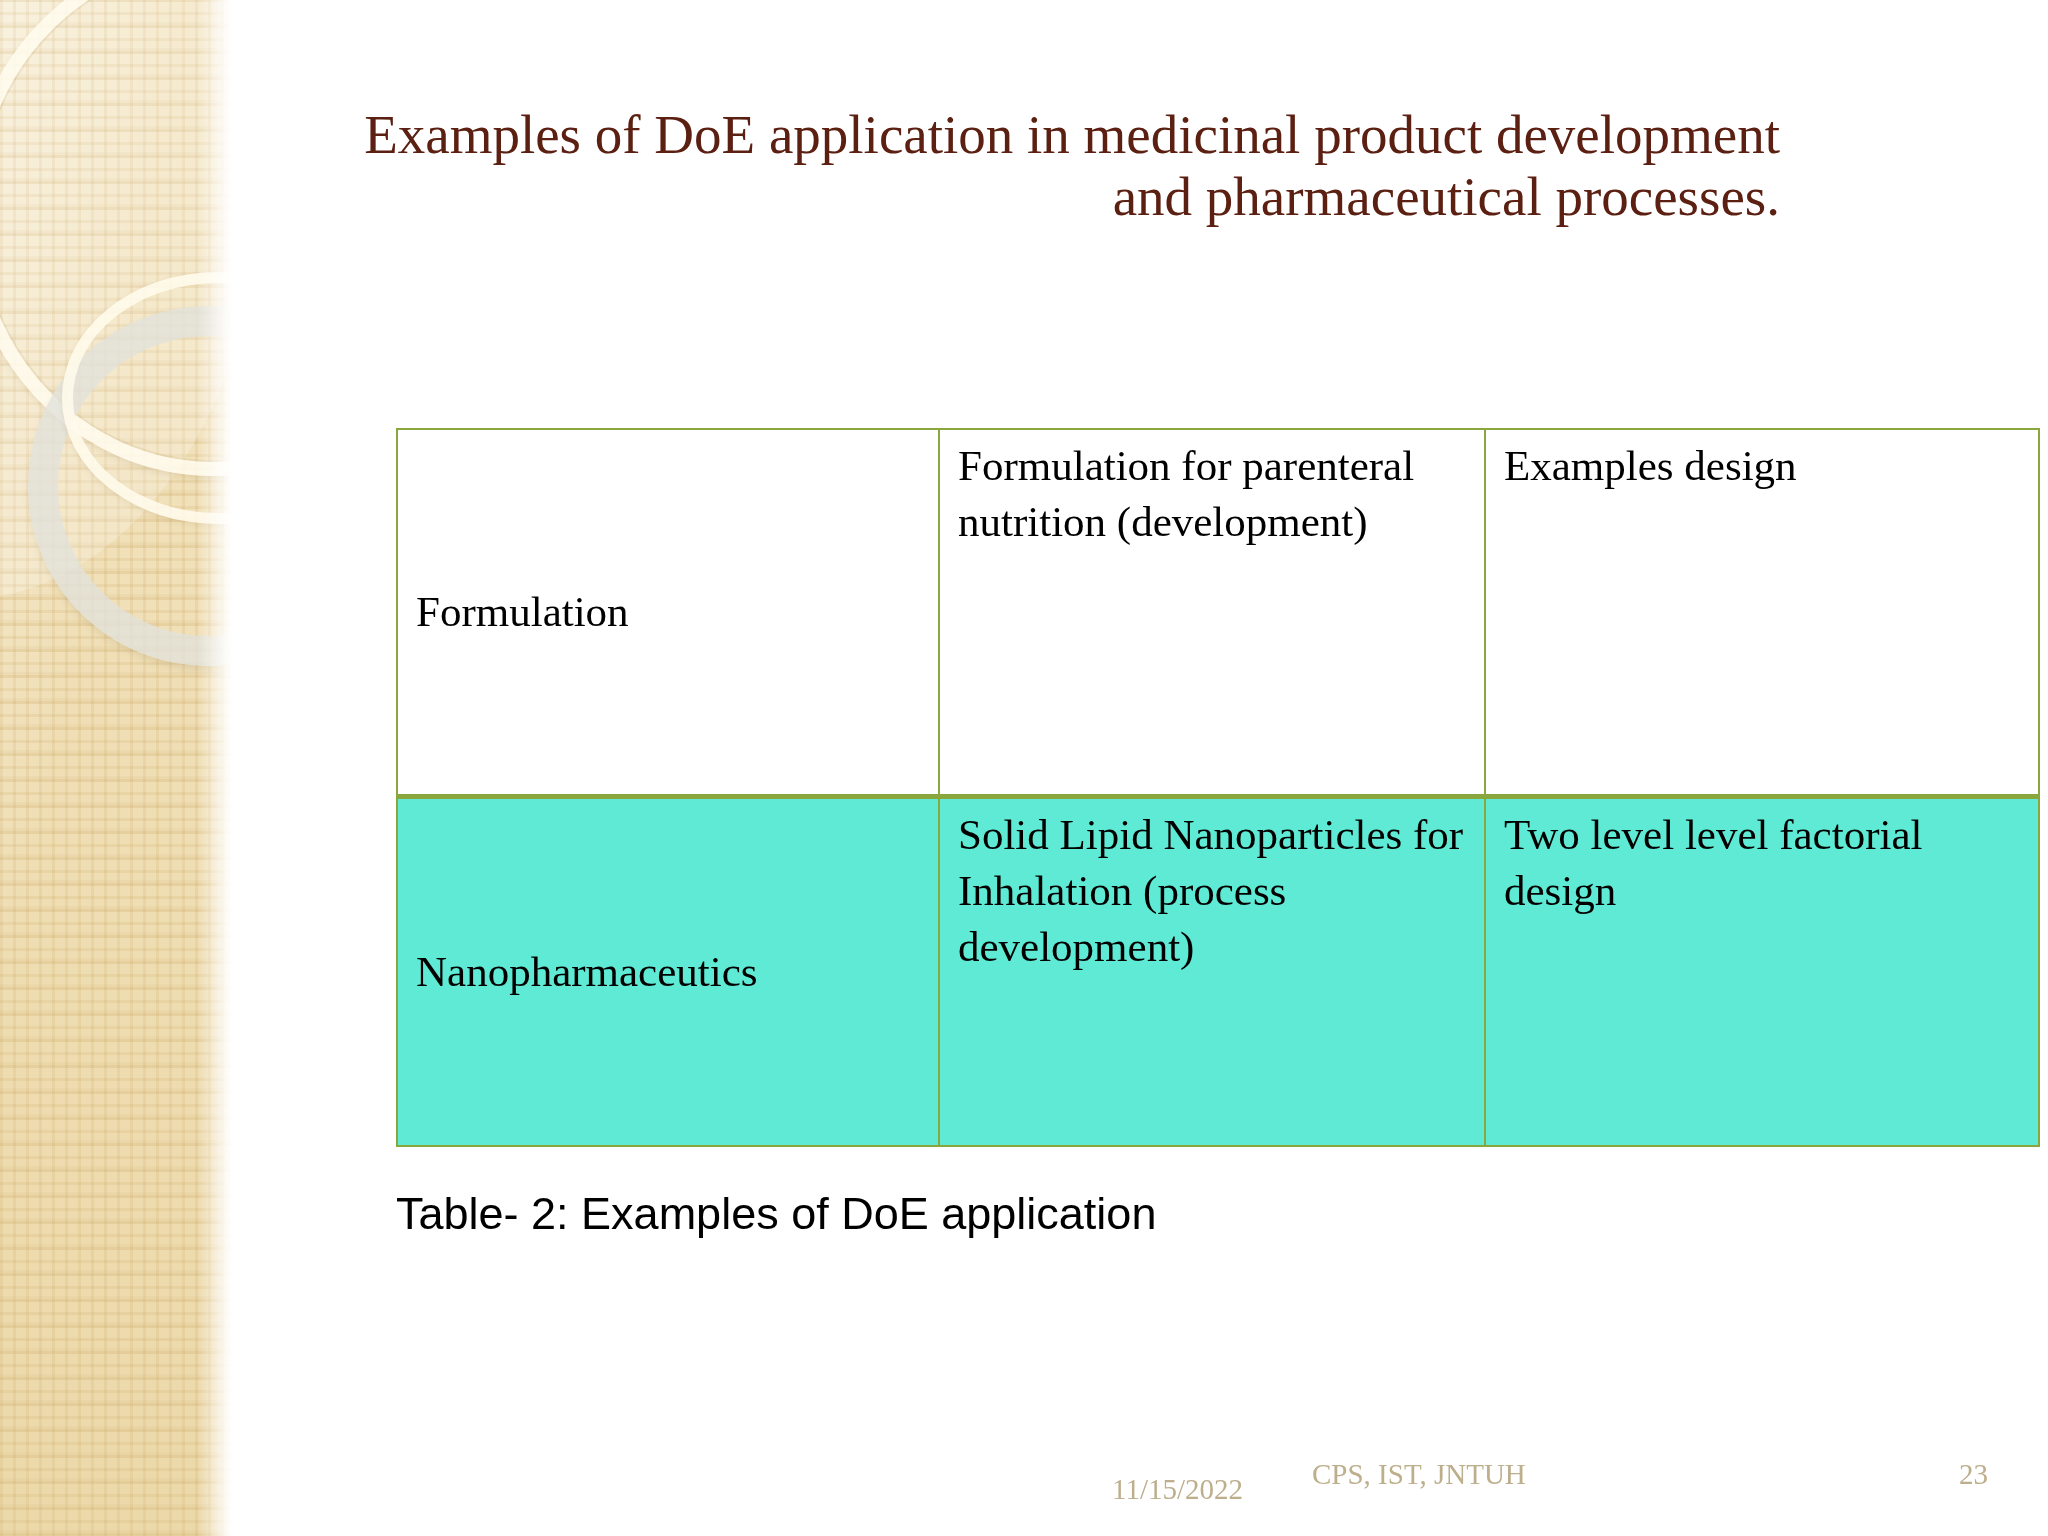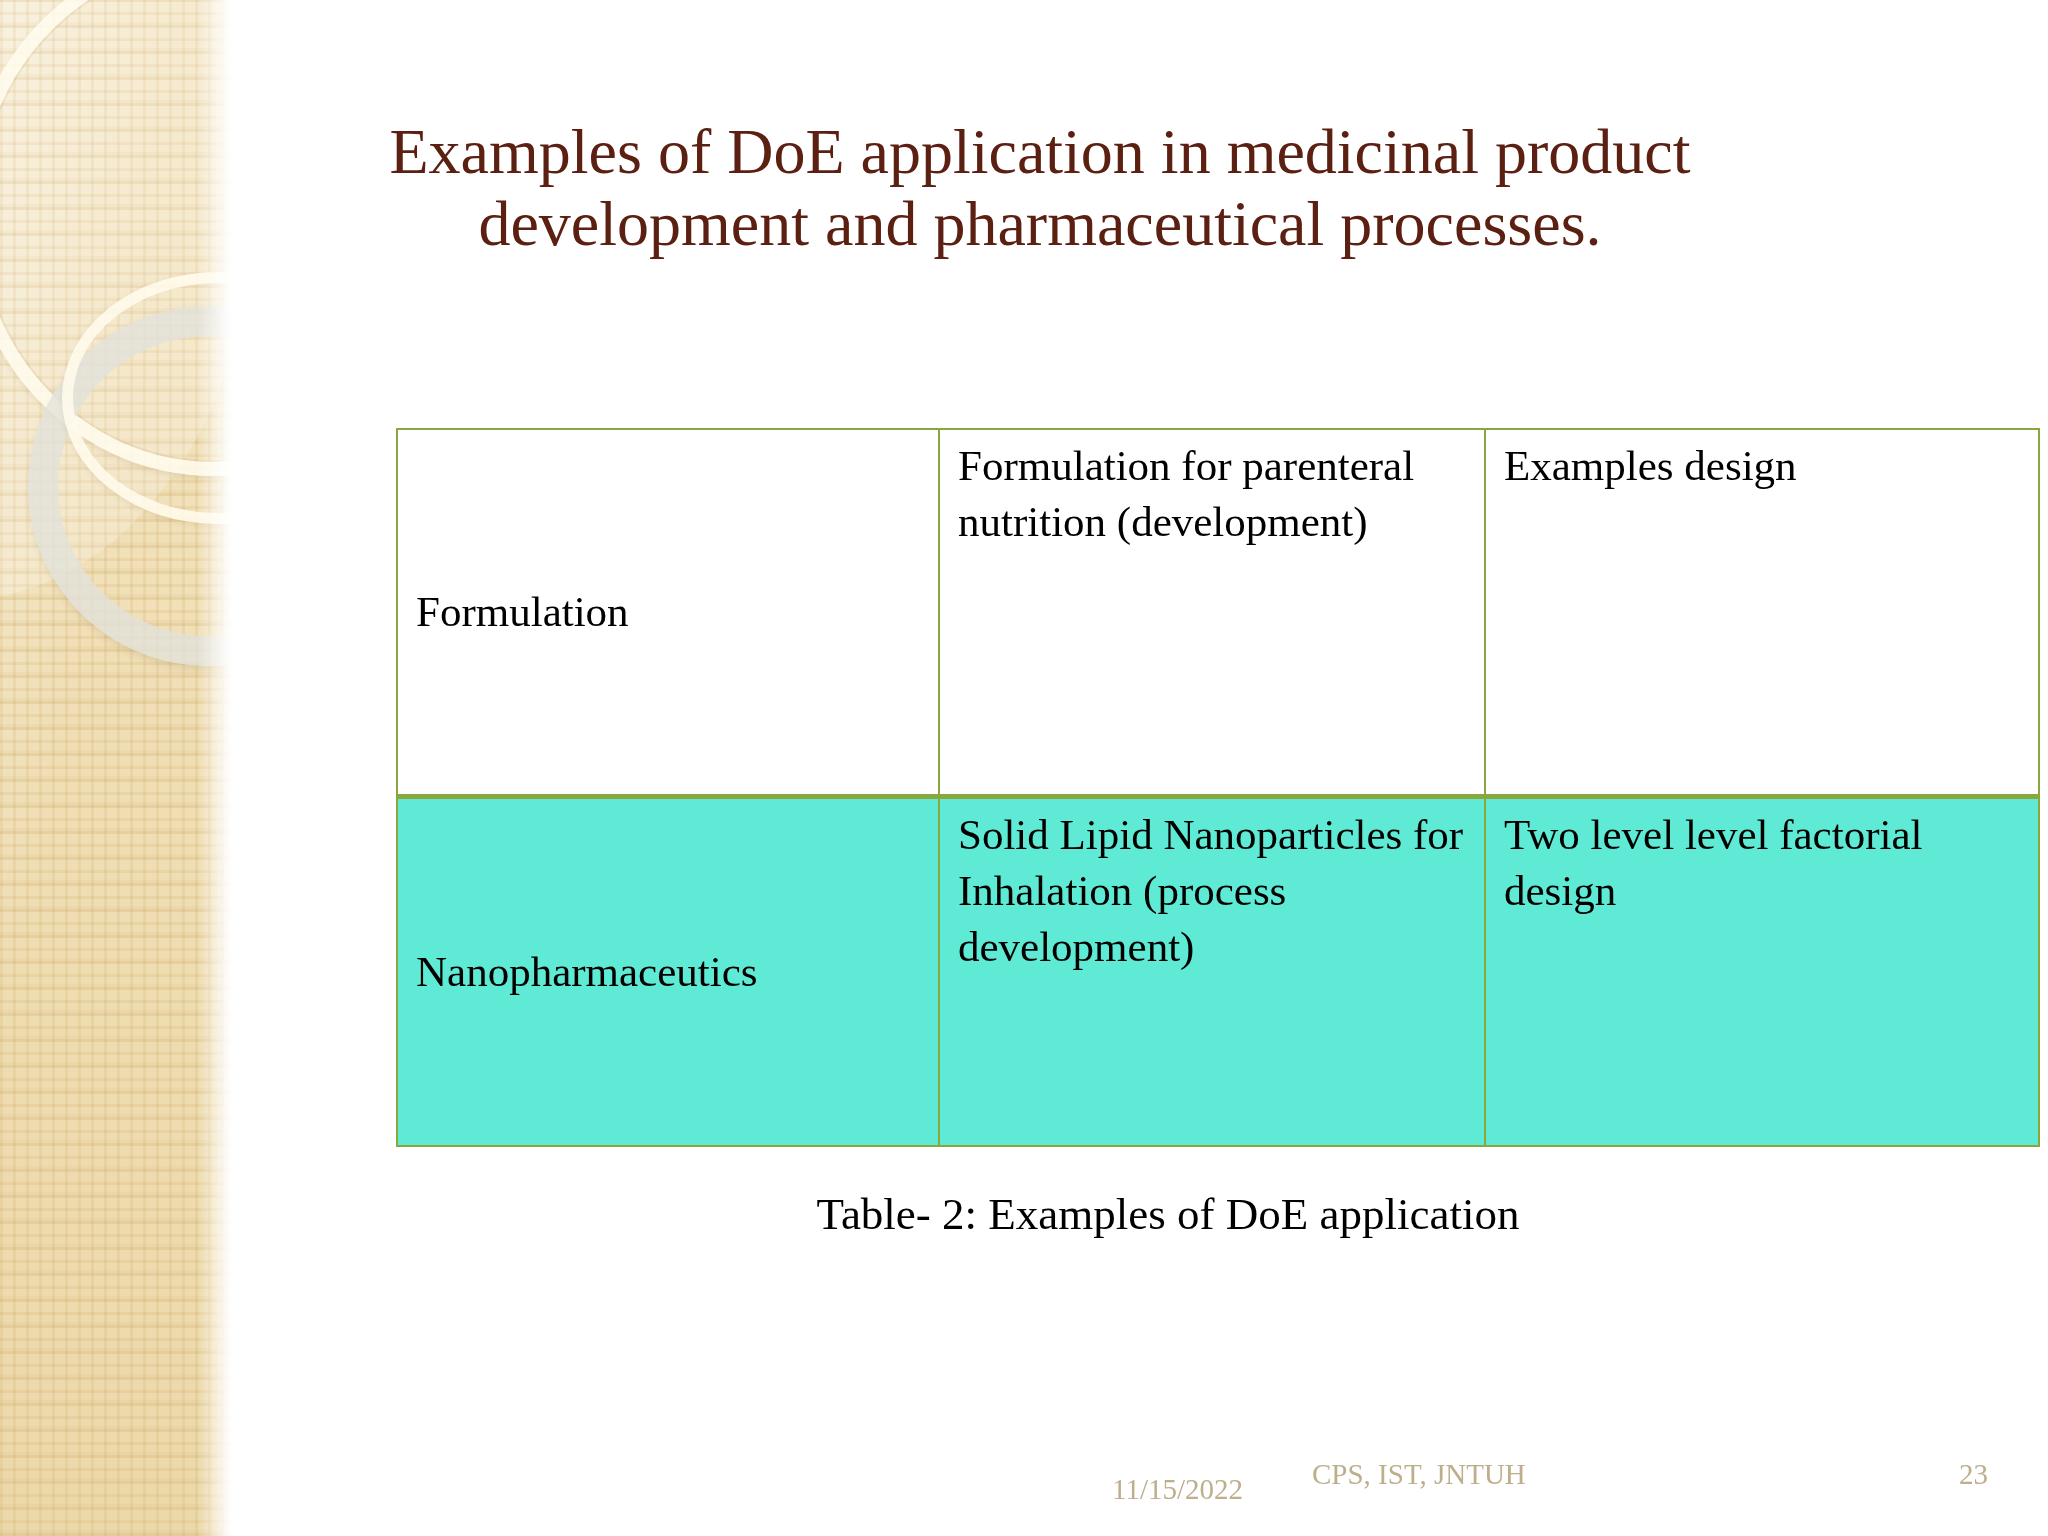--- a/index.html
+++ b/index.html
@@ -95,25 +95,25 @@
     top: 0;
     width: 34px;
     height: 100%;
     background: linear-gradient(90deg, rgba(255,255,255,0) 0%, rgba(255,255,255,0.85) 80%, rgba(255,255,255,1) 100%);
   }
 
   
   #title {
     position: absolute;
     left: 300px;
-    top: 116px;
+    top: 104px;
     width: 1480px;
-    text-align: center;
+    text-align: right;
     color: #5c2012;
-    font-size: 64px;
+    font-size: 55px;
     line-height: 1.12;
     font-family: "Liberation Serif", "DejaVu Serif", serif;
   }
 
   
   #doe-table {
     position: absolute;
     left: 396px;
     top: 428px;
     width: 1544px;
@@ -143,24 +143,23 @@
     border-top: 5px solid #8aa73e;
   }
   #doe-table td.cell-top { vertical-align: top; padding-top: 8px; }
 
   
   #caption {
     position: absolute;
     left: 396px;
     top: 1188px;
     width: 1544px;
-    text-align: center;
     font-size: 45px;
     color: #000000;
-    font-family: Liberation Serif, serif;
+    font-family: Liberation Sans, sans-serif;
   }
 
   
   #footer {
     position: absolute;
     left: 232px;
     bottom: 30px;
     width: 1816px;
     height: 48px;
     color: #bdae8c;

